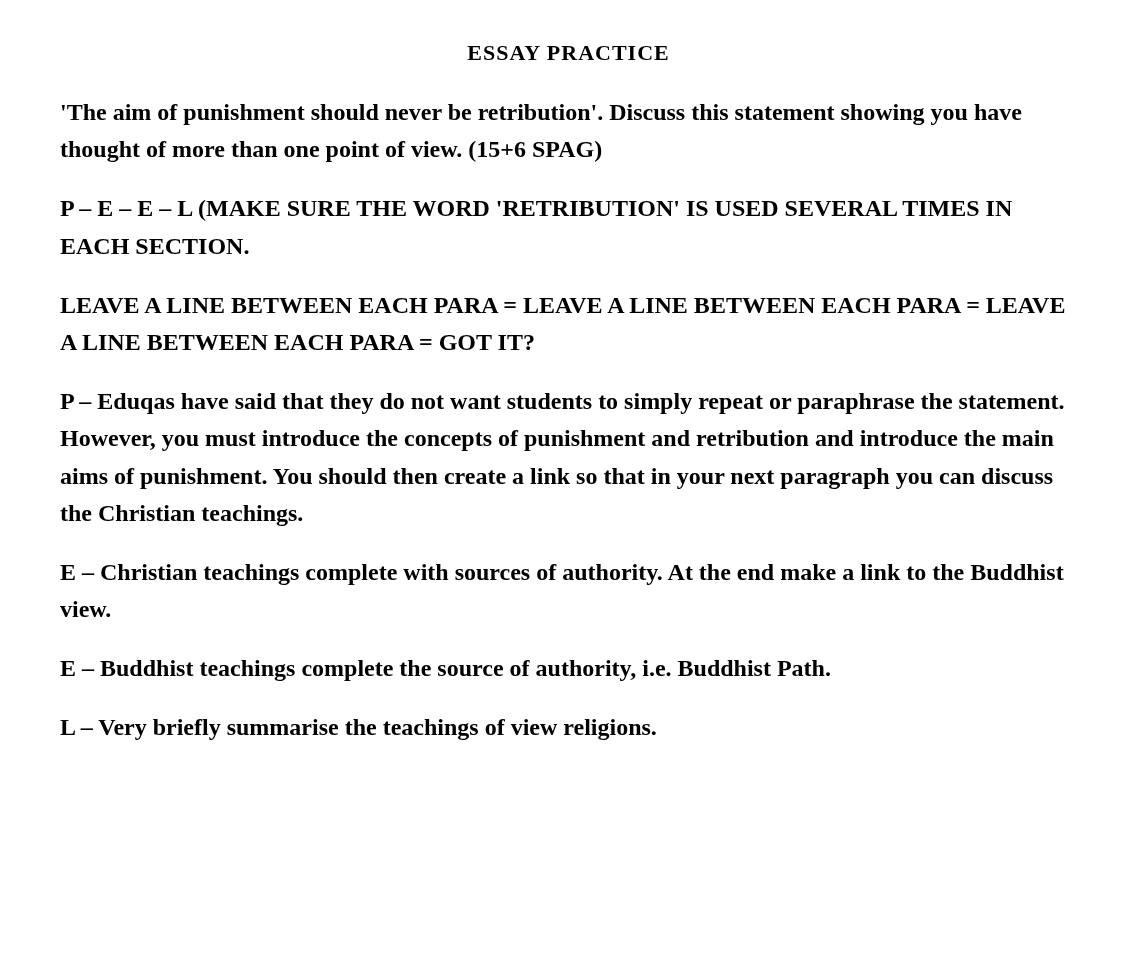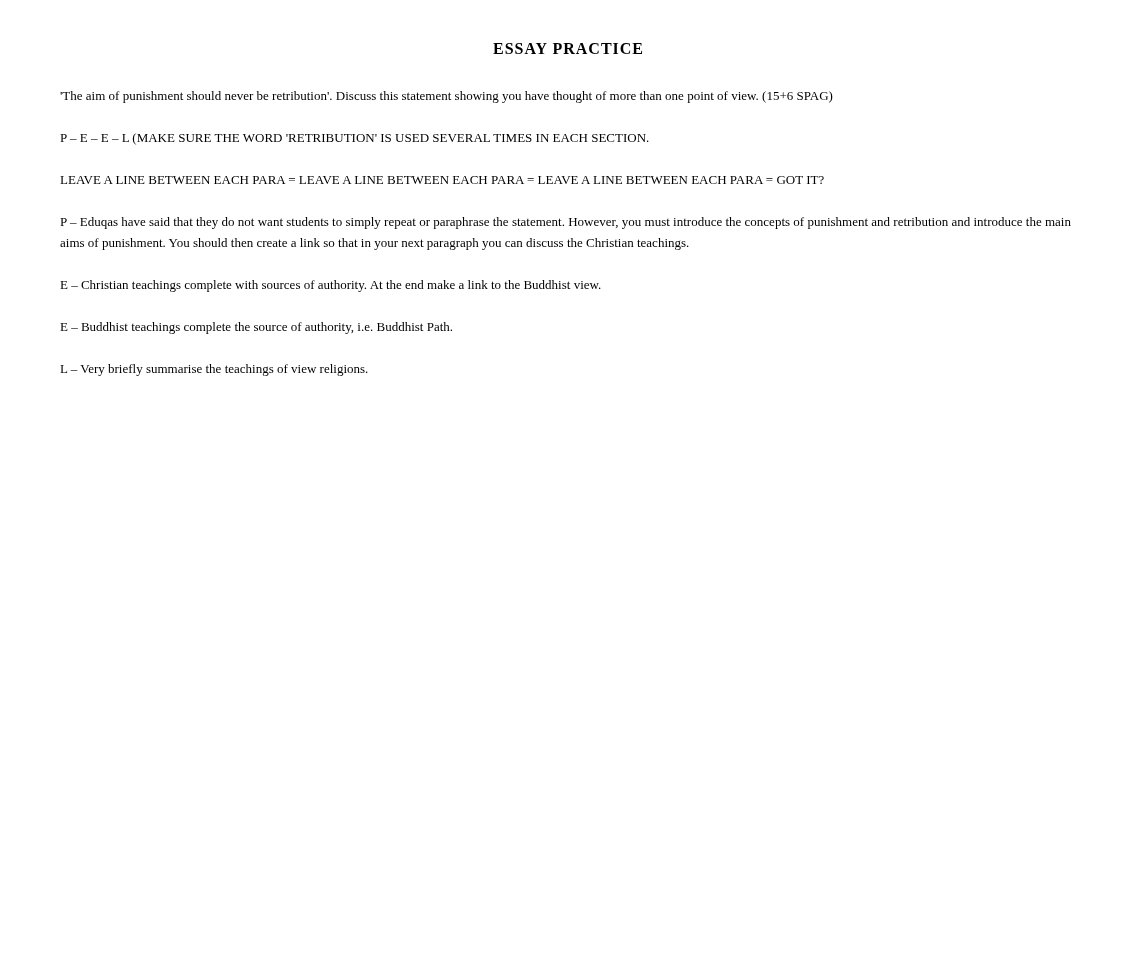--- a/index.html
+++ b/index.html
@@ -13,30 +13,30 @@
       font-family: 'Comic Sans MS', 'Chalkboard SE', cursive;
       width: 1137px;
       min-height: 958px;
       padding: 40px 60px;
       color: #000000;
     }
 
     .page-title {
       text-align: center;
       font-weight: bold;
-      font-size: 16px;
+      font-size: 22px;
       margin-bottom: 28px;
       letter-spacing: 1px;
     }
 
     .section {
       margin-bottom: 22px;
-      font-size: 13px;
+      font-size: 24px;
       line-height: 1.55;
-      font-weight: normal;
+      font-weight: bold;
     }
   </style>
 </head>
 <body>
 
 <h1 class="page-title">ESSAY PRACTICE</h1>
 
 <div class="section">
   <p>'The aim of punishment should never be retribution'. Discuss this statement showing you have thought of more than one point of view. (15+6 SPAG)</p>
 </div>

